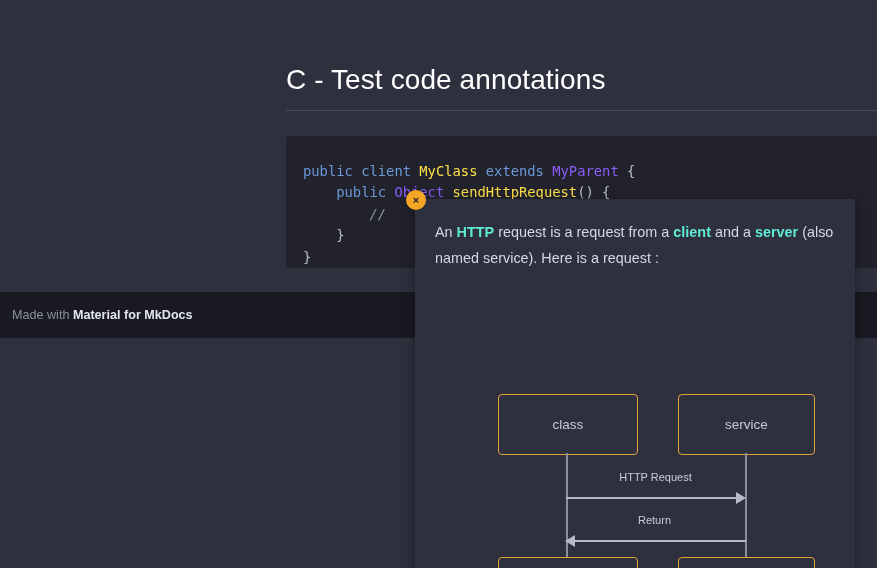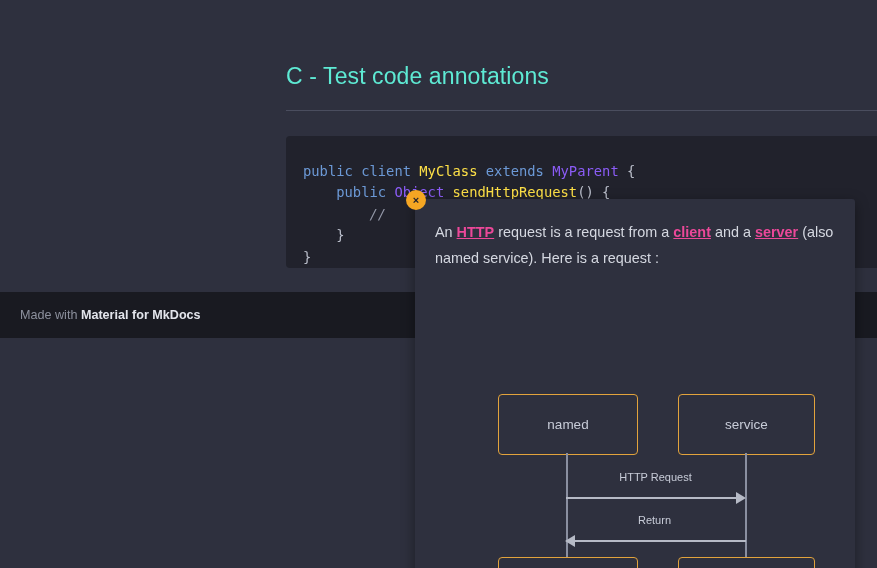--- a/index.html
+++ b/index.html
@@ -20,24 +20,24 @@
   #page-root {
     position: absolute;
     inset: 0;
     background: #2e303e;
   }
 
   .page-title {
     position: absolute;
     left: 286px;
     top: 43px;
-    font-size: 23px;
+    font-size: 28px;
     line-height: 36px;
     font-weight: 400;
-    color: #5eead4;
+    color: #ffffff;
     letter-spacing: 0.1px;
     white-space: nowrap;
   }
 
   .title-rule {
     position: absolute;
     left: 286px;
     top: 110px;
     right: 0;
     height: 1px;
@@ -97,21 +97,21 @@
     left: 0;
     top: 292px;
     width: 877px;
     height: 46px;
     background: #191a21;
     display: flex;
     align-items: center;
     z-index: 5;
   }
   .footer-text {
-    margin-left: 20px;
+    margin-left: 12px;
     font-size: 12.6px;
     color: #8c909d;
     white-space: nowrap;
   }
   .footer-text b {
     color: #e3e5ec;
     font-weight: bold;
   }
 
   
@@ -128,21 +128,21 @@
     overflow: hidden;
   }
   .tooltip-body {
     padding: 20px 18px 0 20px;
   }
   .tooltip-text {
     font-size: 14.4px;
     line-height: 26px;
     color: #d5d8e1;
   }
-  .tooltip-text b { color: #ec4899; font-weight: bold; text-decoration: underline; }
+  .tooltip-text b { color: #5eead4; font-weight: bold; }
 
   
   .diagram {
     position: relative;
     margin-top: 22px;
     height: 300px;
   }
   .node-box {
     position: absolute;
     border: 1.6px solid #e2a33c;
@@ -212,21 +212,21 @@
     </div>
   </div>
 
   <div class="tooltip">
     <div class="tooltip-body">
       <div class="tooltip-text" id="tooltip-text"><span>An </span><b>HTTP</b><span> request is a request from a </span><b>client</b><span> and a </span><b>server</b><span> (also named service). Here is a request :</span></div>
 
       <div class="diagram">
 
         <div class="node-box" style="left:63px; top:101px; width:138px; height:59px;">
-          <span>named</span>
+          <span>class</span>
         </div>
 
         <div class="node-box" style="left:243px; top:101px; width:135px; height:59px;">
           <span>service</span>
         </div>
 
         <div class="lifeline" style="left:131px; top:160px; height:104px;"></div>
         <div class="lifeline" style="left:310px; top:160px; height:104px;"></div>
 
         <div class="msg-label" style="left:131px; top:178px; width:179px; text-align:center;">HTTP Request</div>

